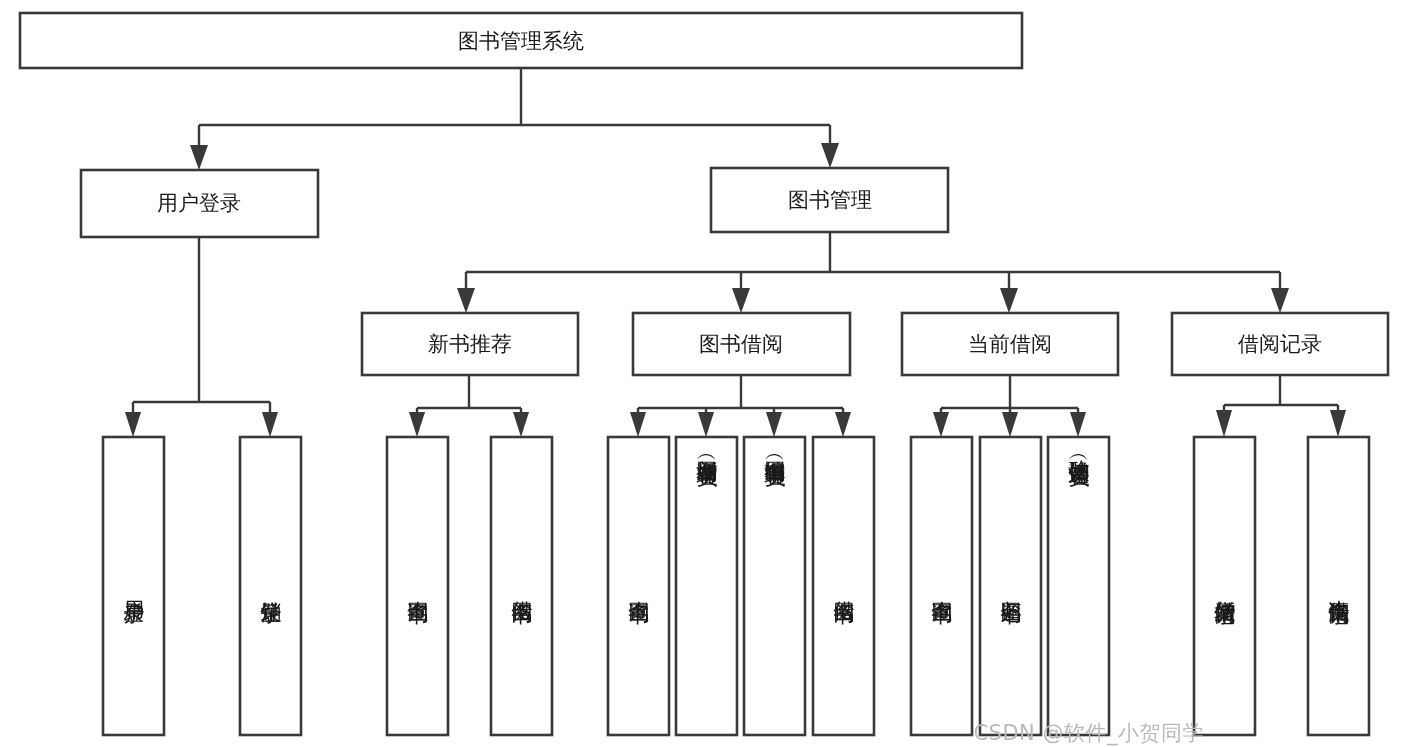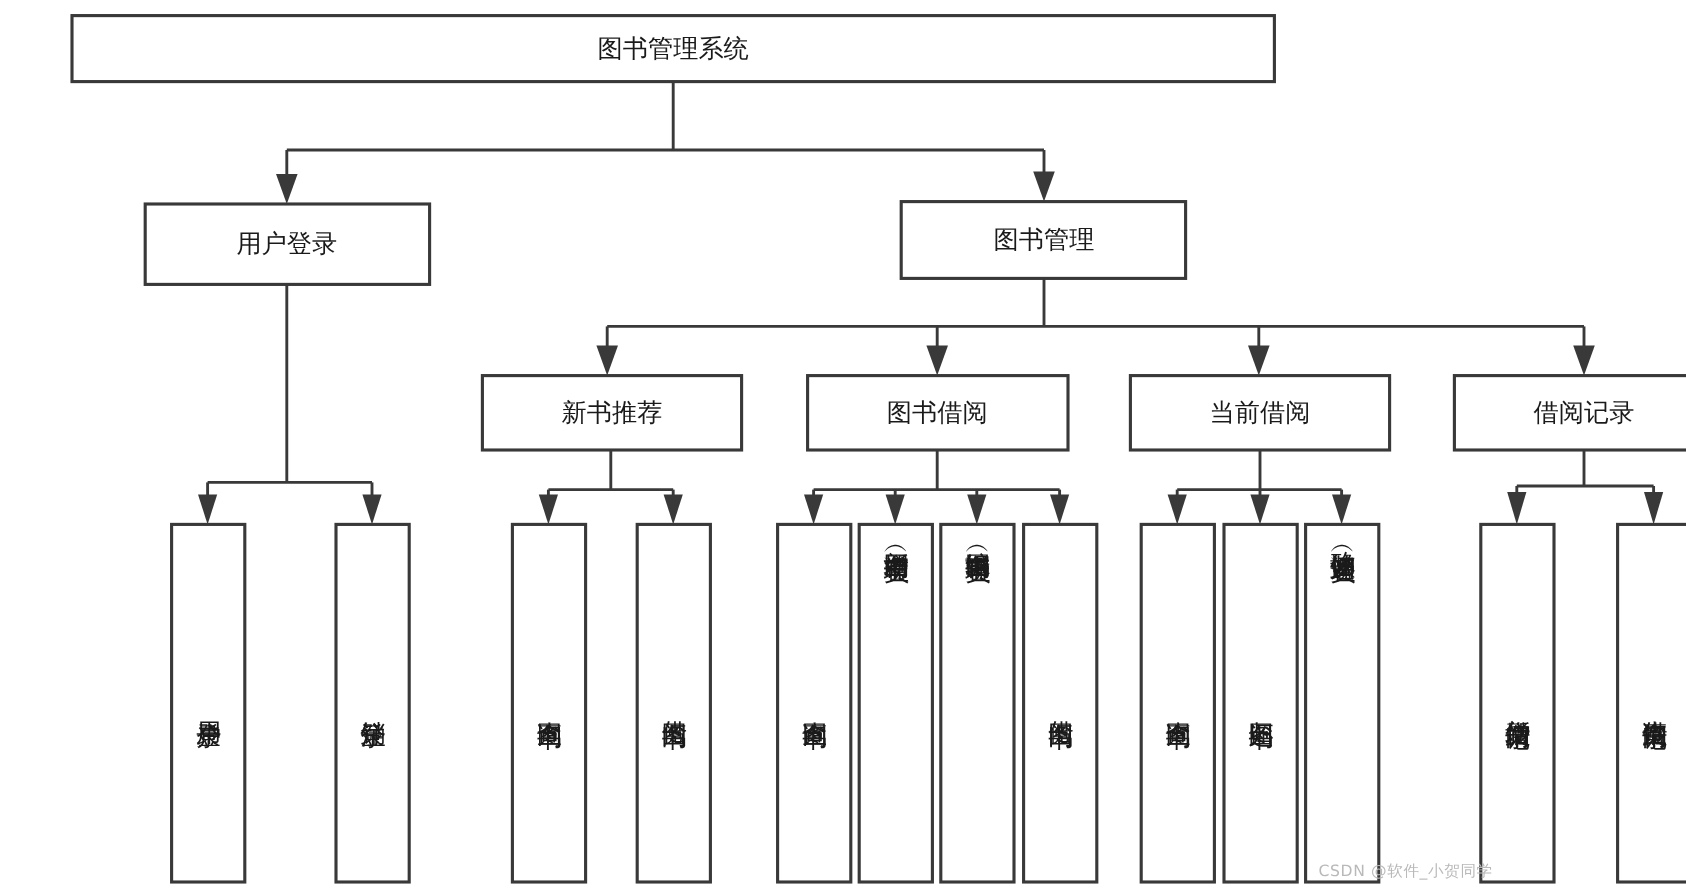--- a/index.html
+++ b/index.html
@@ -11,21 +11,20 @@
     width: 1405px;
     height: 747px;
     font-family: "DejaVu Sans", "Liberation Sans", sans-serif;
     overflow: hidden;
   }
   #diagram-root {
     position: relative;
     width: 1214px;
     height: 747px;
     background: #ffffff;
-    margin-left: 40px;
   }
   svg#flow-svg {
     position: absolute;
     left: 0;
     top: 0;
     width: 1405px;
     height: 747px;
   }
   .node-box {
     fill: #ffffff;
@@ -63,23 +62,23 @@
     font-size: 21px;
     line-height: 1.28;
     color: #1a1a1a;
     letter-spacing: 1px;
     white-space: nowrap;
     text-align: center;
   }
   .watermark {
     position: absolute;
     right: 10px;
-    bottom: 12px;
-    font-family: "DejaVu Sans", "Liberation Sans", sans-serif;
-    font-size: 13px;
+    bottom: 0;
+    font-family: "DejaVu Sans", "Liberation Sans", sans-serif;
+    font-size: 21px;
     color: #b9b9b9;
     letter-spacing: 0.5px;
     white-space: nowrap;
   }
 </style>
 </head>
 <body>
 
 <div id="diagram-root">
 

